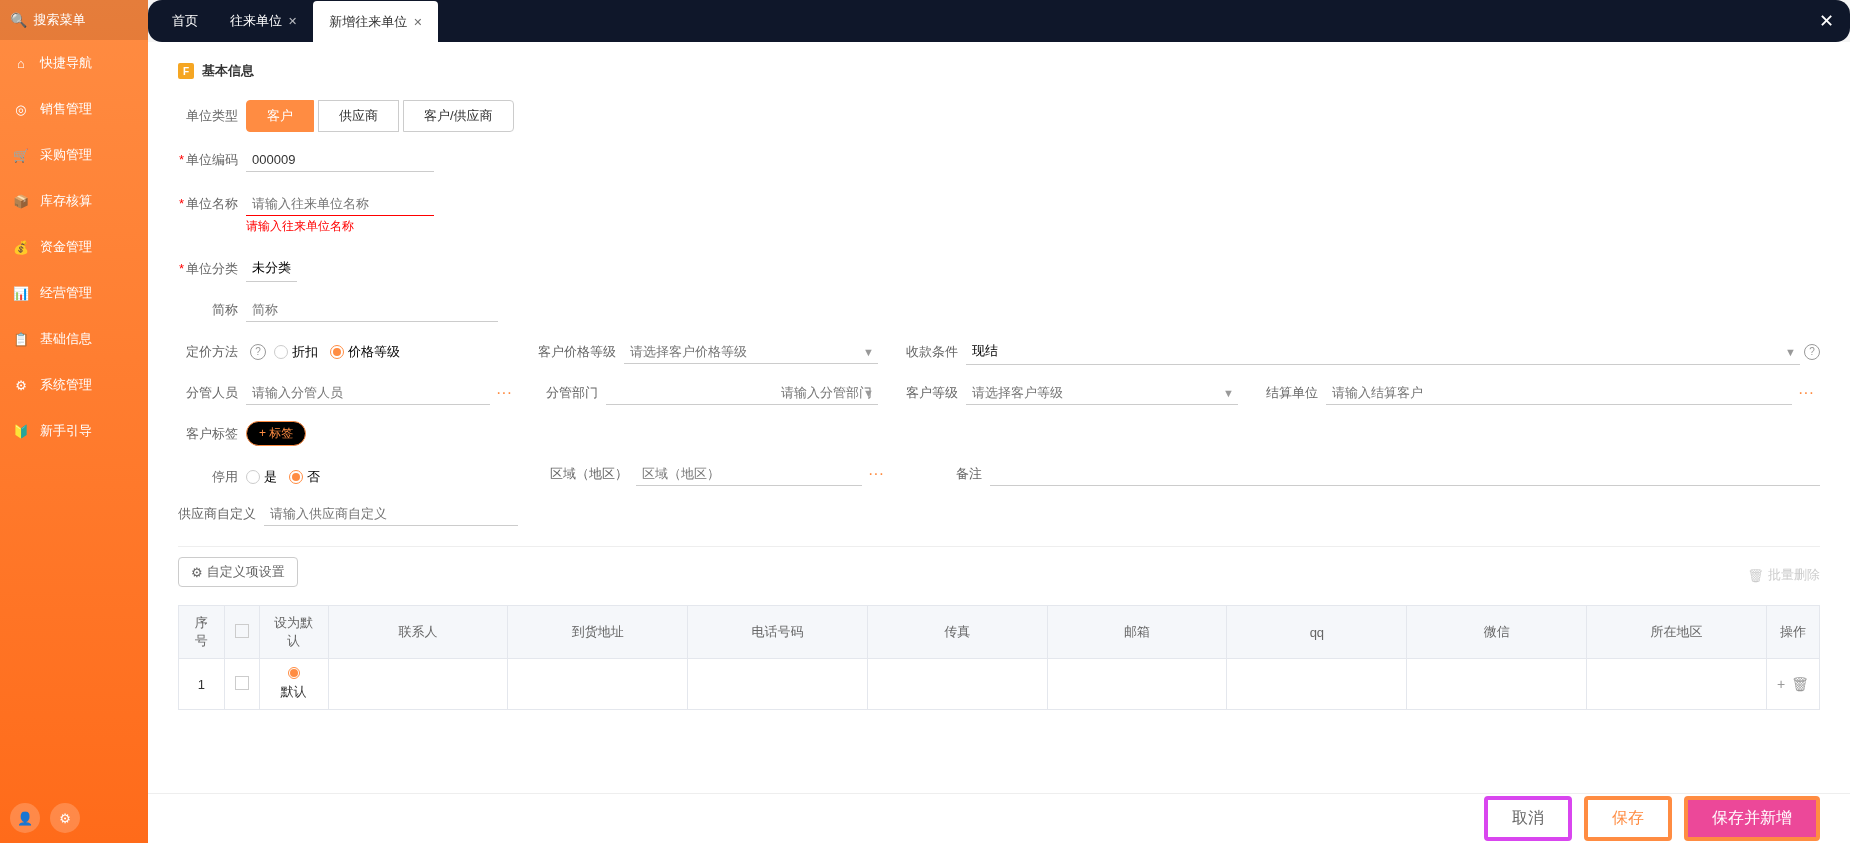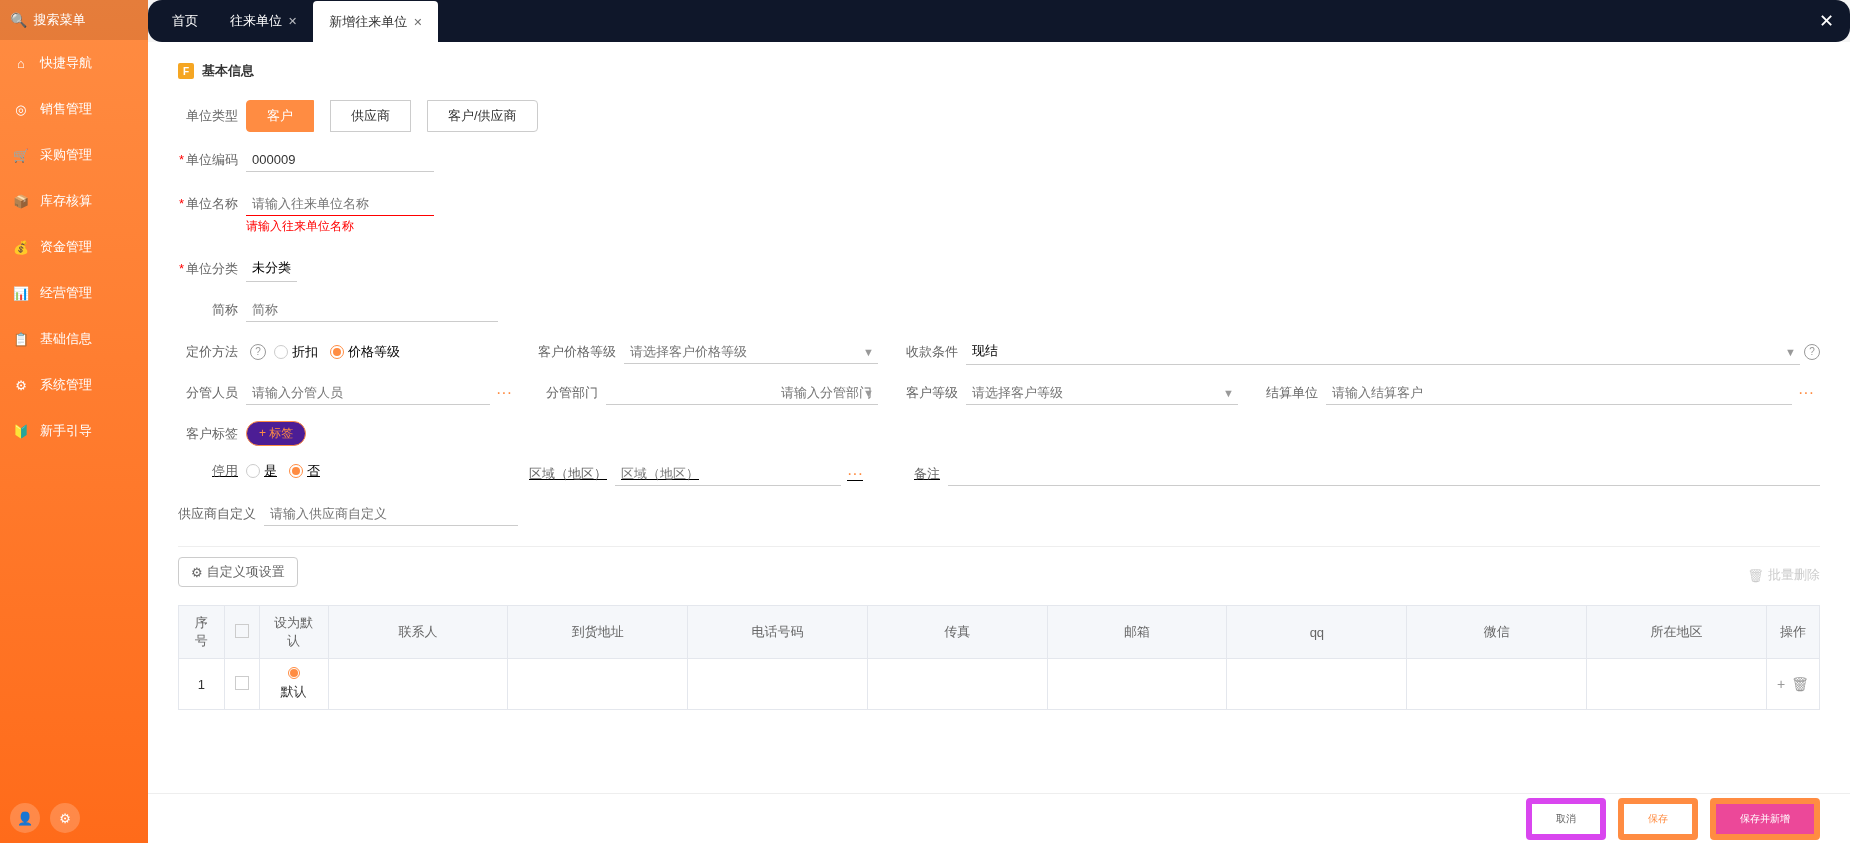--- a/index.html
+++ b/index.html
@@ -167,21 +167,21 @@
     .error-msg {
       color: red;
       font-size: 12px;
       margin-top: 2px;
       display: block;
     }
 
     
     .unit-type-group {
       display: flex;
-      gap: 16px;
+      gap: 4px;
     }
     .unit-type-btn {
       padding: 6px 20px;
       border: 1px solid #ccc;
       cursor: pointer;
       font-size: 13px;
       background: white;
       color: #333;
     }
     .unit-type-btn.active {
@@ -255,21 +255,21 @@
     }
 
     
     .tag-add-btn {
       border: 1px solid #ff8c42;
       color: #ff8c42;
       border-radius: 20px;
       padding: 3px 12px;
       font-size: 12px;
       cursor: pointer;
-      background: #4c1d95;
+      background: #000000;
     }
 
     
     .help-icon {
       width: 16px; height: 16px;
       border: 1px solid #999;
       border-radius: 50%;
       display: inline-flex;
       align-items: center;
       justify-content: center;
@@ -339,22 +339,22 @@
       align-items: center;
       justify-content: flex-end;
       padding: 0 30px;
       gap: 12px;
       flex-shrink: 0;
     }
     .btn {
       padding: 8px 24px;
       border-radius: 4px;
       cursor: pointer;
-      font-size: 10px;
-      border: 6px solid #d946ef;
+      font-size: 16px;
+      border: 4px solid #d946ef;
     }
     .btn-default {
       background: white;
       color: #666;
     }
     .btn-primary {
       background: white;
       color: #ff8c42;
       border-color: #ff8c42;
     }
@@ -559,21 +559,21 @@
       </div>
     </div>
 
     <div class="form-row" style="align-items:center;">
       <div class="form-field">
         <span class="form-label">客户标签</span>
         <button class="tag-add-btn">+ 标签</button>
       </div>
     </div>
 
-    <div class="form-row" style="gap:11px; align-items:flex-start;text-decoration:underline;">
+    <div class="form-row" style="gap:32px; align-items:flex-end;">
       <div class="form-field" style="flex:1; max-width:340px;">
         <span class="form-label">停用</span>
         <div class="radio-group">
           <label class="radio-label">
             <span class="radio-custom"></span>
             <span>是</span>
           </label>
           <label class="radio-label">
             <span class="radio-custom checked"></span>
             <span>否</span>

